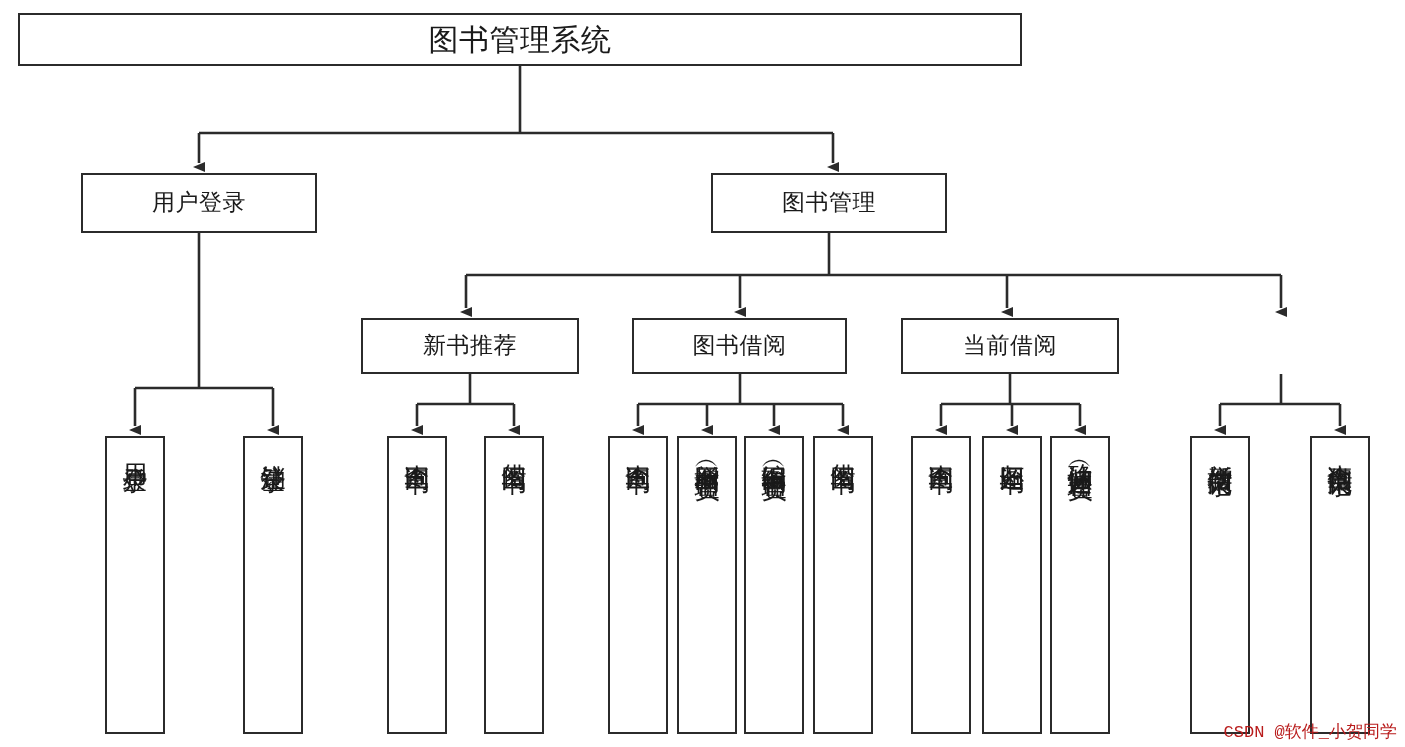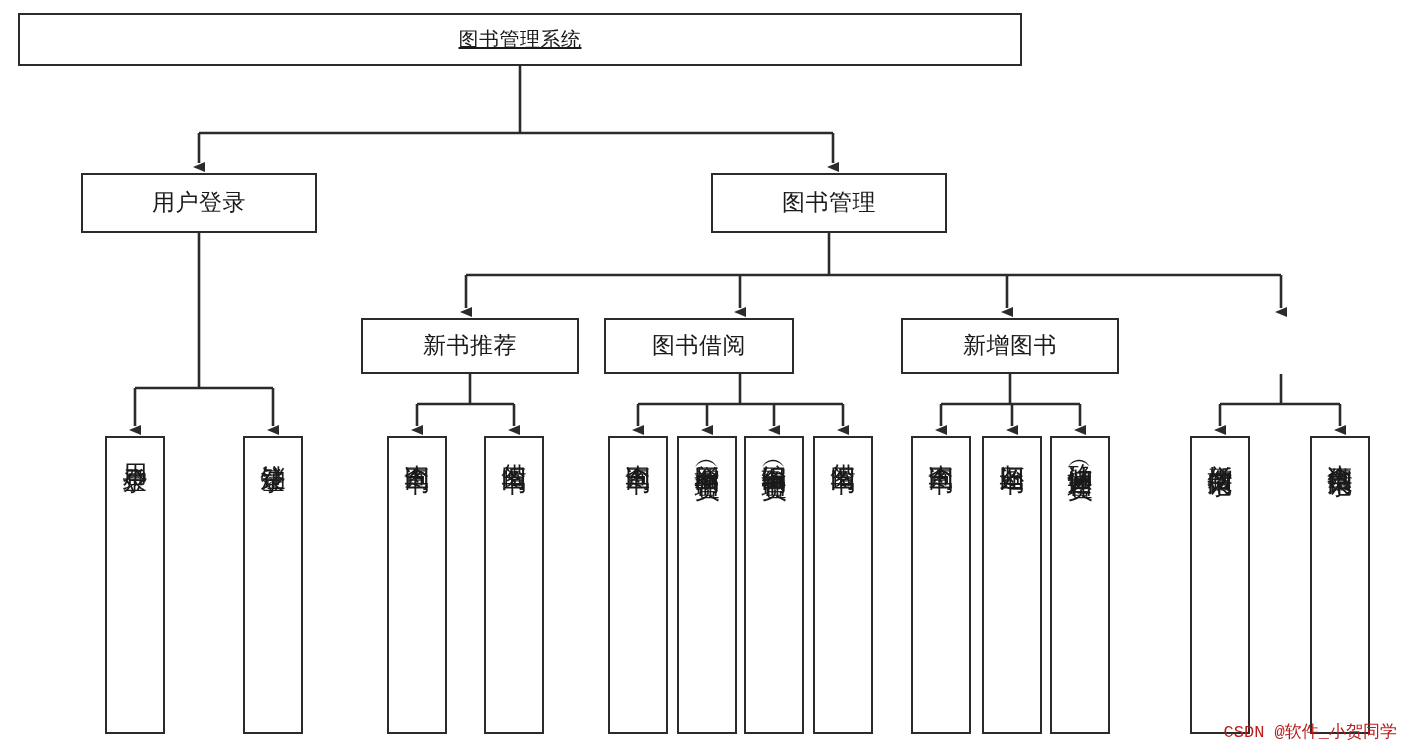--- a/index.html
+++ b/index.html
@@ -41,22 +41,21 @@
     display: block;
     text-align: center;
     line-height: 1.18;
     letter-spacing: 0.5px;
   }
   
   .node.h .lbl {
     font-size: 23px;
   }
   .node.root .lbl {
-    font-size: 20px;
-    text-decoration: underline;
+    font-size: 30px;
   }
   
   .node.v {
     align-items: flex-start;
     padding-top: 6px;
   }
   .node.v .lbl {
     writing-mode: vertical-rl;
     text-orientation: upright;
     font-size: 25px;
@@ -137,25 +136,25 @@
   <div class="node h" style="left:81px; top:173px; width:236px; height:60px;">
     <span class="lbl">用户登录</span>
   </div>
   <div class="node h" style="left:361px; top:318px; width:218px; height:56px;">
     <span class="lbl">新书推荐</span>
   </div>
 
   <div class="node h" style="left:711px; top:173px; width:236px; height:60px;">
     <span class="lbl">图书管理</span>
   </div>
-  <div class="node h" style="left:604px; top:318px; width:190px; height:56px;">
+  <div class="node h" style="left:632px; top:318px; width:215px; height:56px;">
     <span class="lbl">图书借阅</span>
   </div>
   <div class="node h" style="left:901px; top:318px; width:218px; height:56px;">
-    <span class="lbl">新增图书</span>
+    <span class="lbl">当前借阅</span>
   </div>
 
   <div class="node v" style="left:105px; top:436px; width:60px; height:298px;">
     <span class="lbl">用户登录</span>
   </div>
   <div class="node v" style="left:243px; top:436px; width:60px; height:298px;">
     <span class="lbl">注销登录</span>
   </div>
 
   <div class="node v" style="left:387px; top:436px; width:60px; height:298px;">

